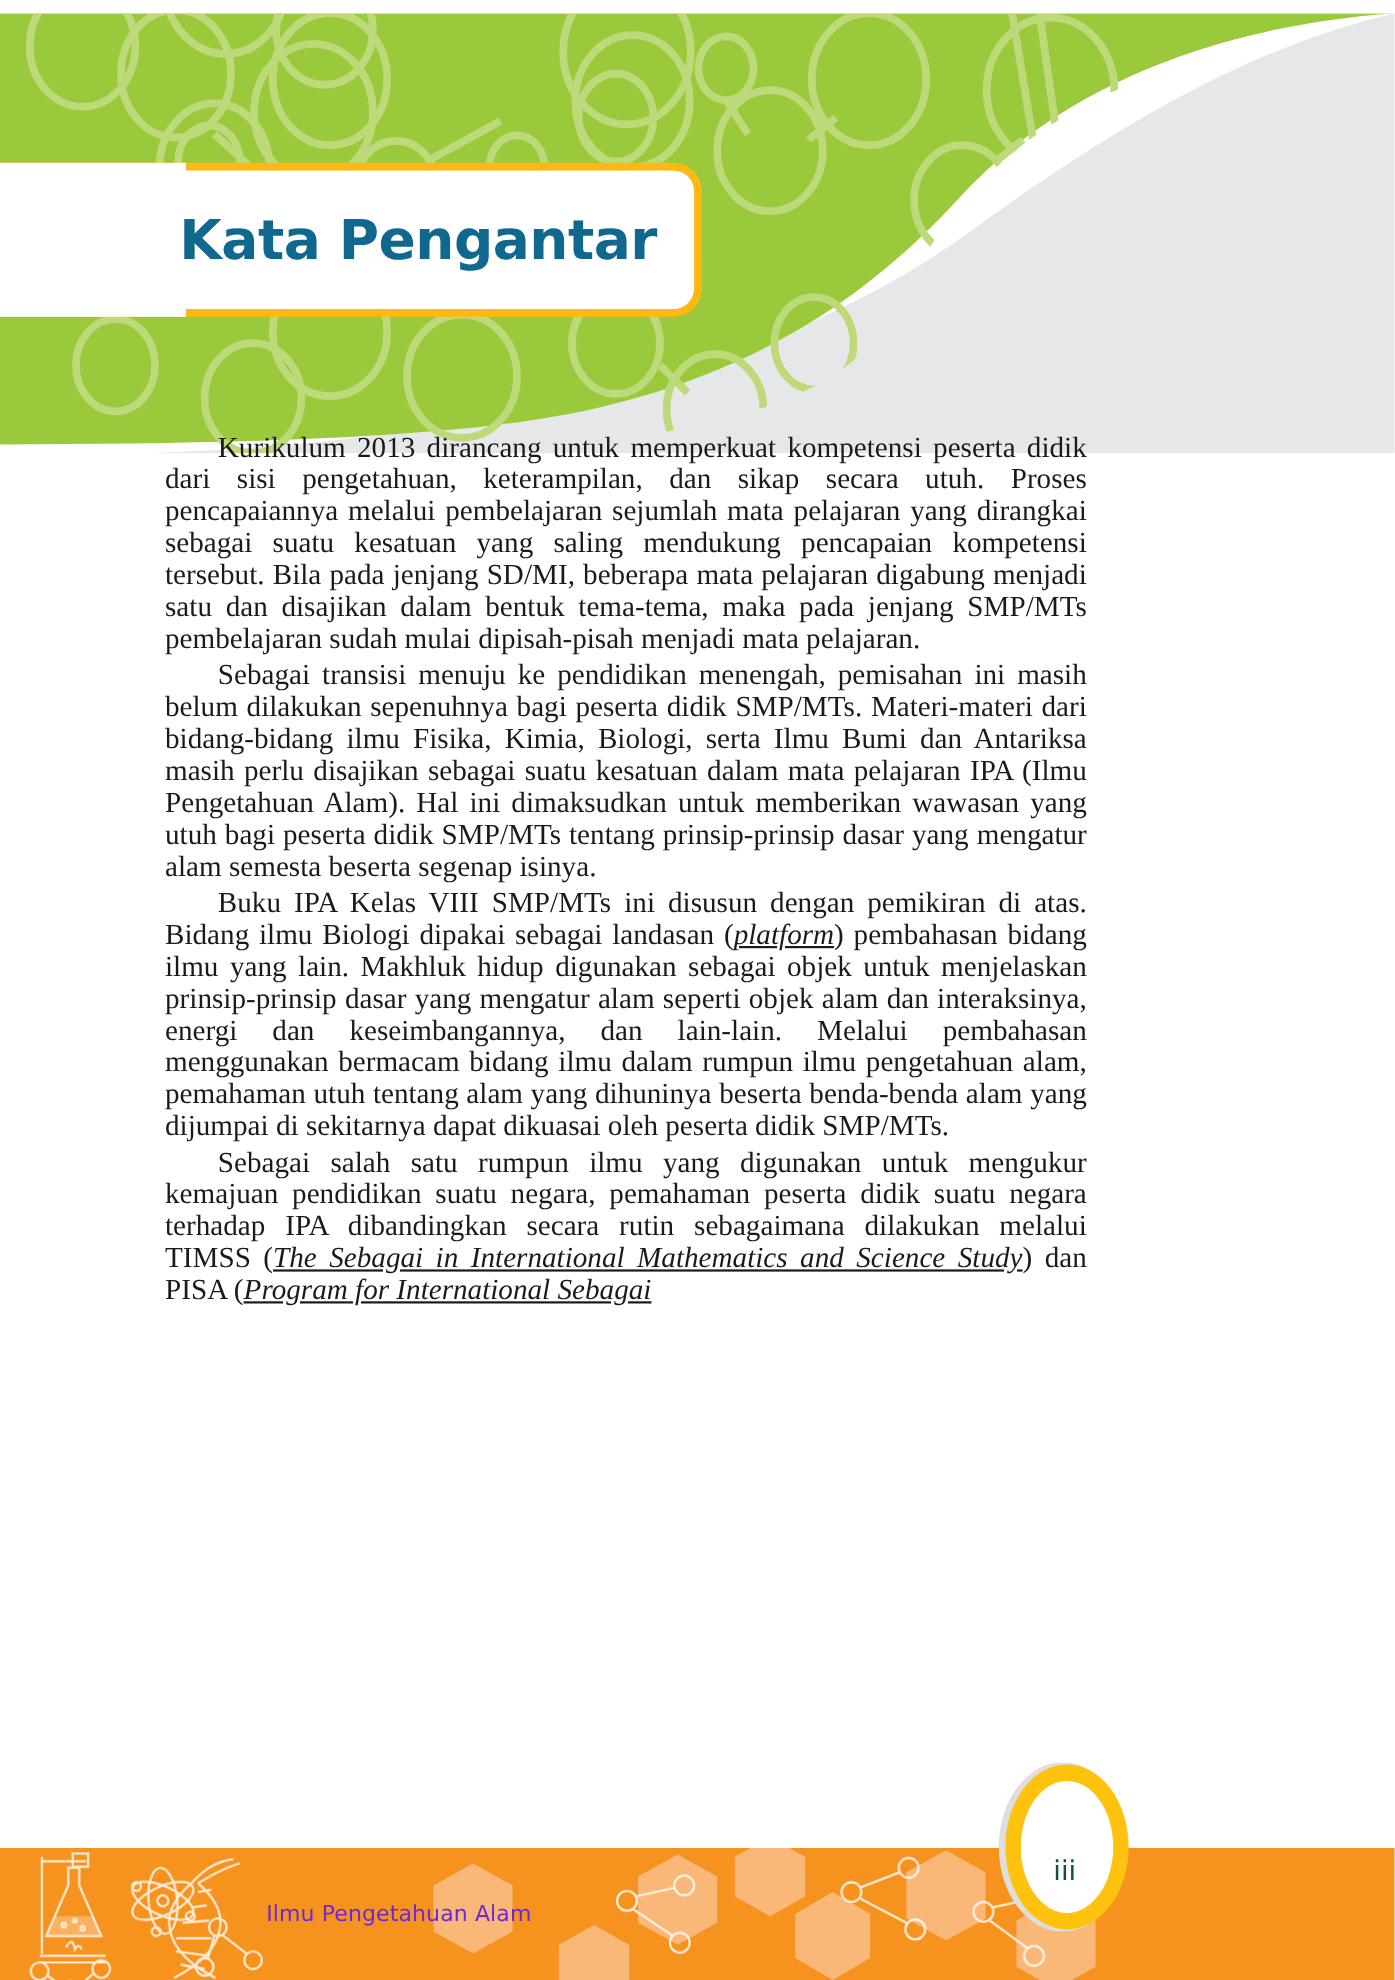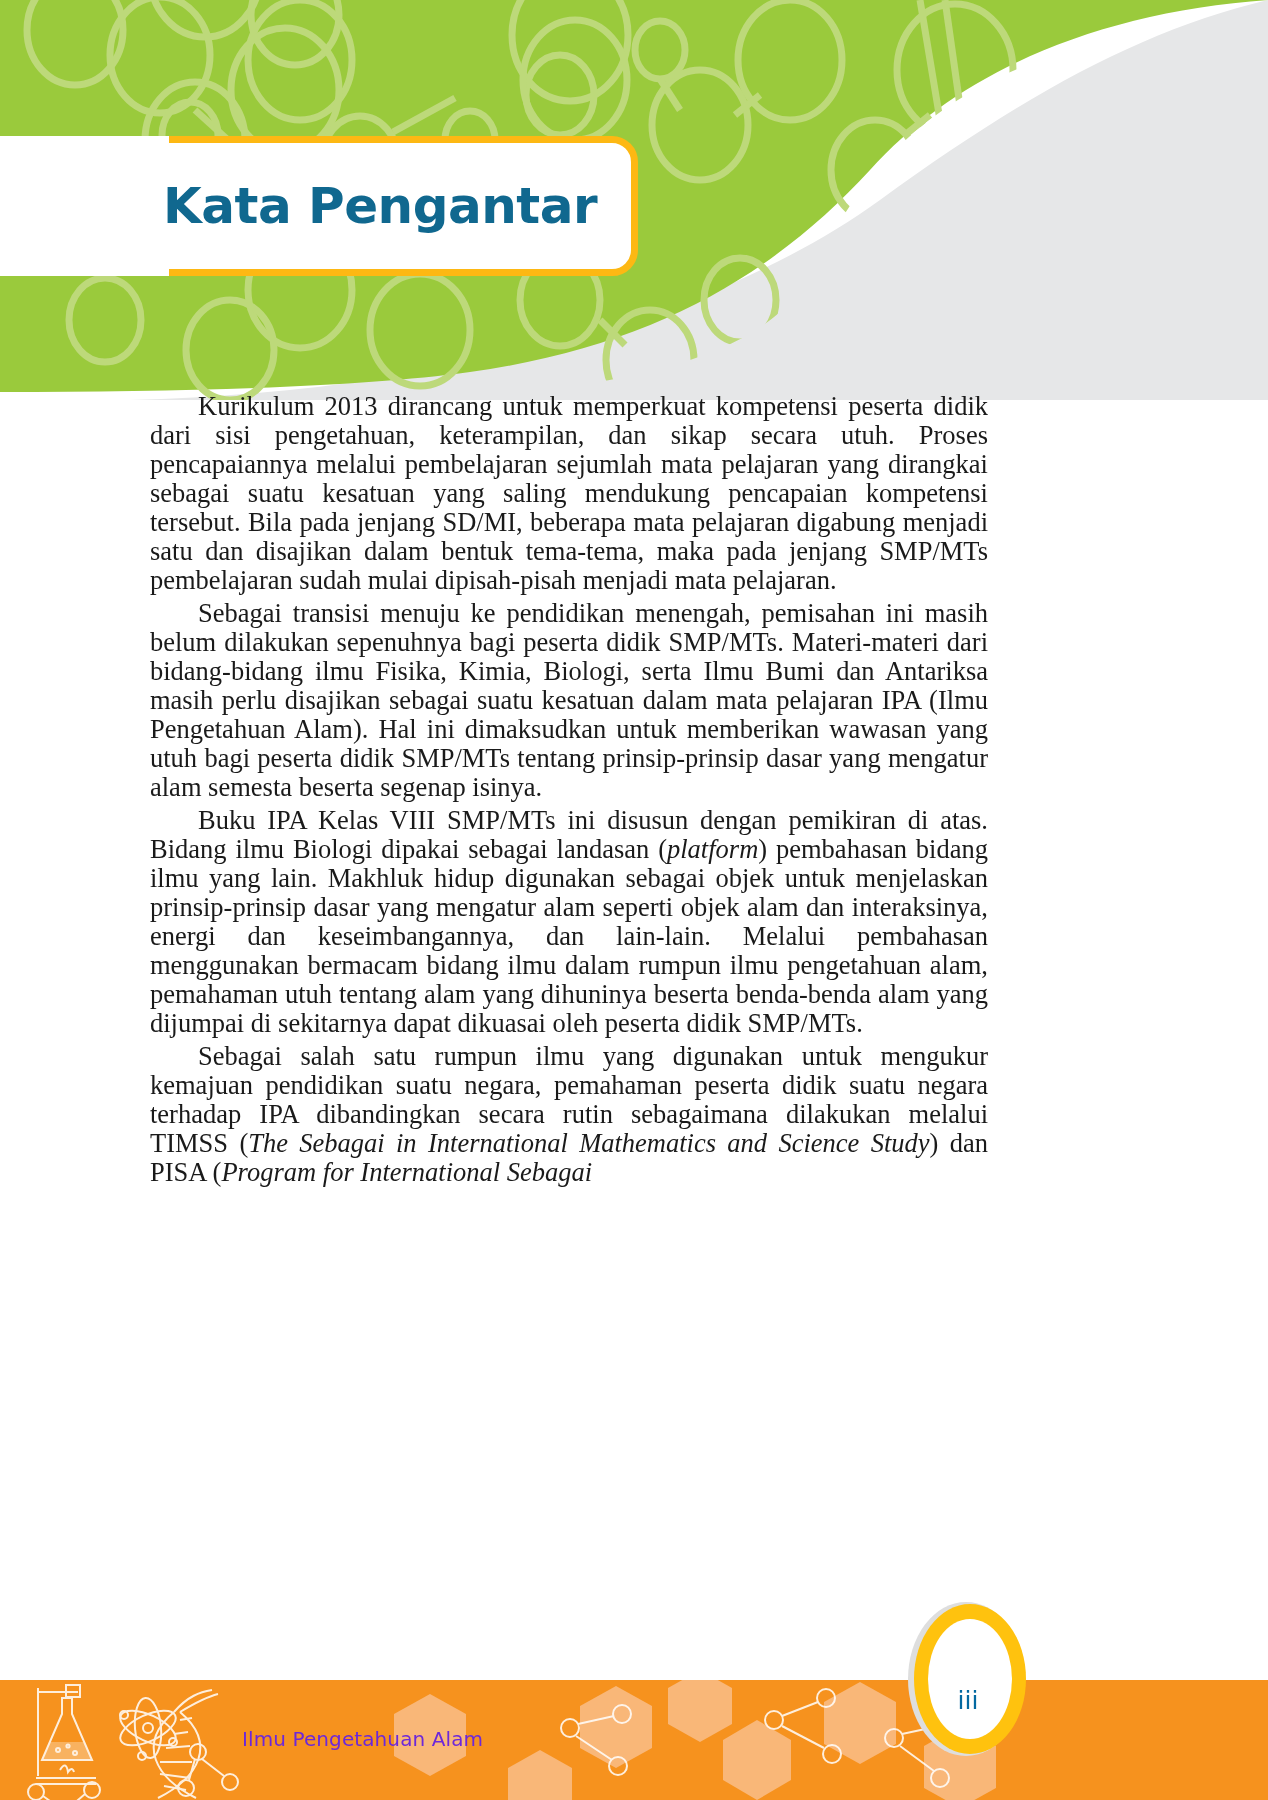--- a/index.html
+++ b/index.html
@@ -11,21 +11,21 @@
     width: 1268px;
     height: 1800px;
     position: relative;
     overflow: hidden;
     font-family: "Liberation Serif", serif;
   }
 
   
   .header {
     position: absolute;
-    left: 0; top: 0;
+    left: 0; top: 12px;
     width: 1268px;
     height: 480px;
     overflow: hidden;
   }
   .header-svg { position: absolute; left:0; top:0; }
 
   .title-plate {
     position: absolute;
     left: -24px;
     top: 136px;
@@ -69,21 +69,21 @@
     margin: 0 0 4px 0;
     text-indent: 48px;
     text-align: justify;
     font-family: "Liberation Serif", serif;
     font-size: 26.5px;
     line-height: 29px;
     color: #1a1a1a;
     -webkit-hyphens: none;
     hyphens: none;
   }
-  .content p i { font-style: italic; }
+  .content p i { font-style: italic; text-decoration: underline; }
 
   
   .footer {
     position: absolute;
     left: 0;
     bottom: 0;
     width: 1268px;
     height: 120px;
   }
   .footer-svg { position: absolute; left: 0; top: 0; }
@@ -107,21 +107,21 @@
     position: absolute;
     left: 0;
     top: 0;
     width: 120px;
     height: 154px;
     display: flex;
     align-items: center;
     justify-content: center;
     font-family: "DejaVu Sans", sans-serif;
     font-size: 25px;
-    color: #0369a1;
+    color: #14532d;
     padding-top: 42px;
     box-sizing: border-box;
   }
 </style>
 </head>
 <body>
 
 <div class="header">
   <svg class="header-svg" width="1268" height="400" viewBox="0 0 1268 400">
     <defs>

